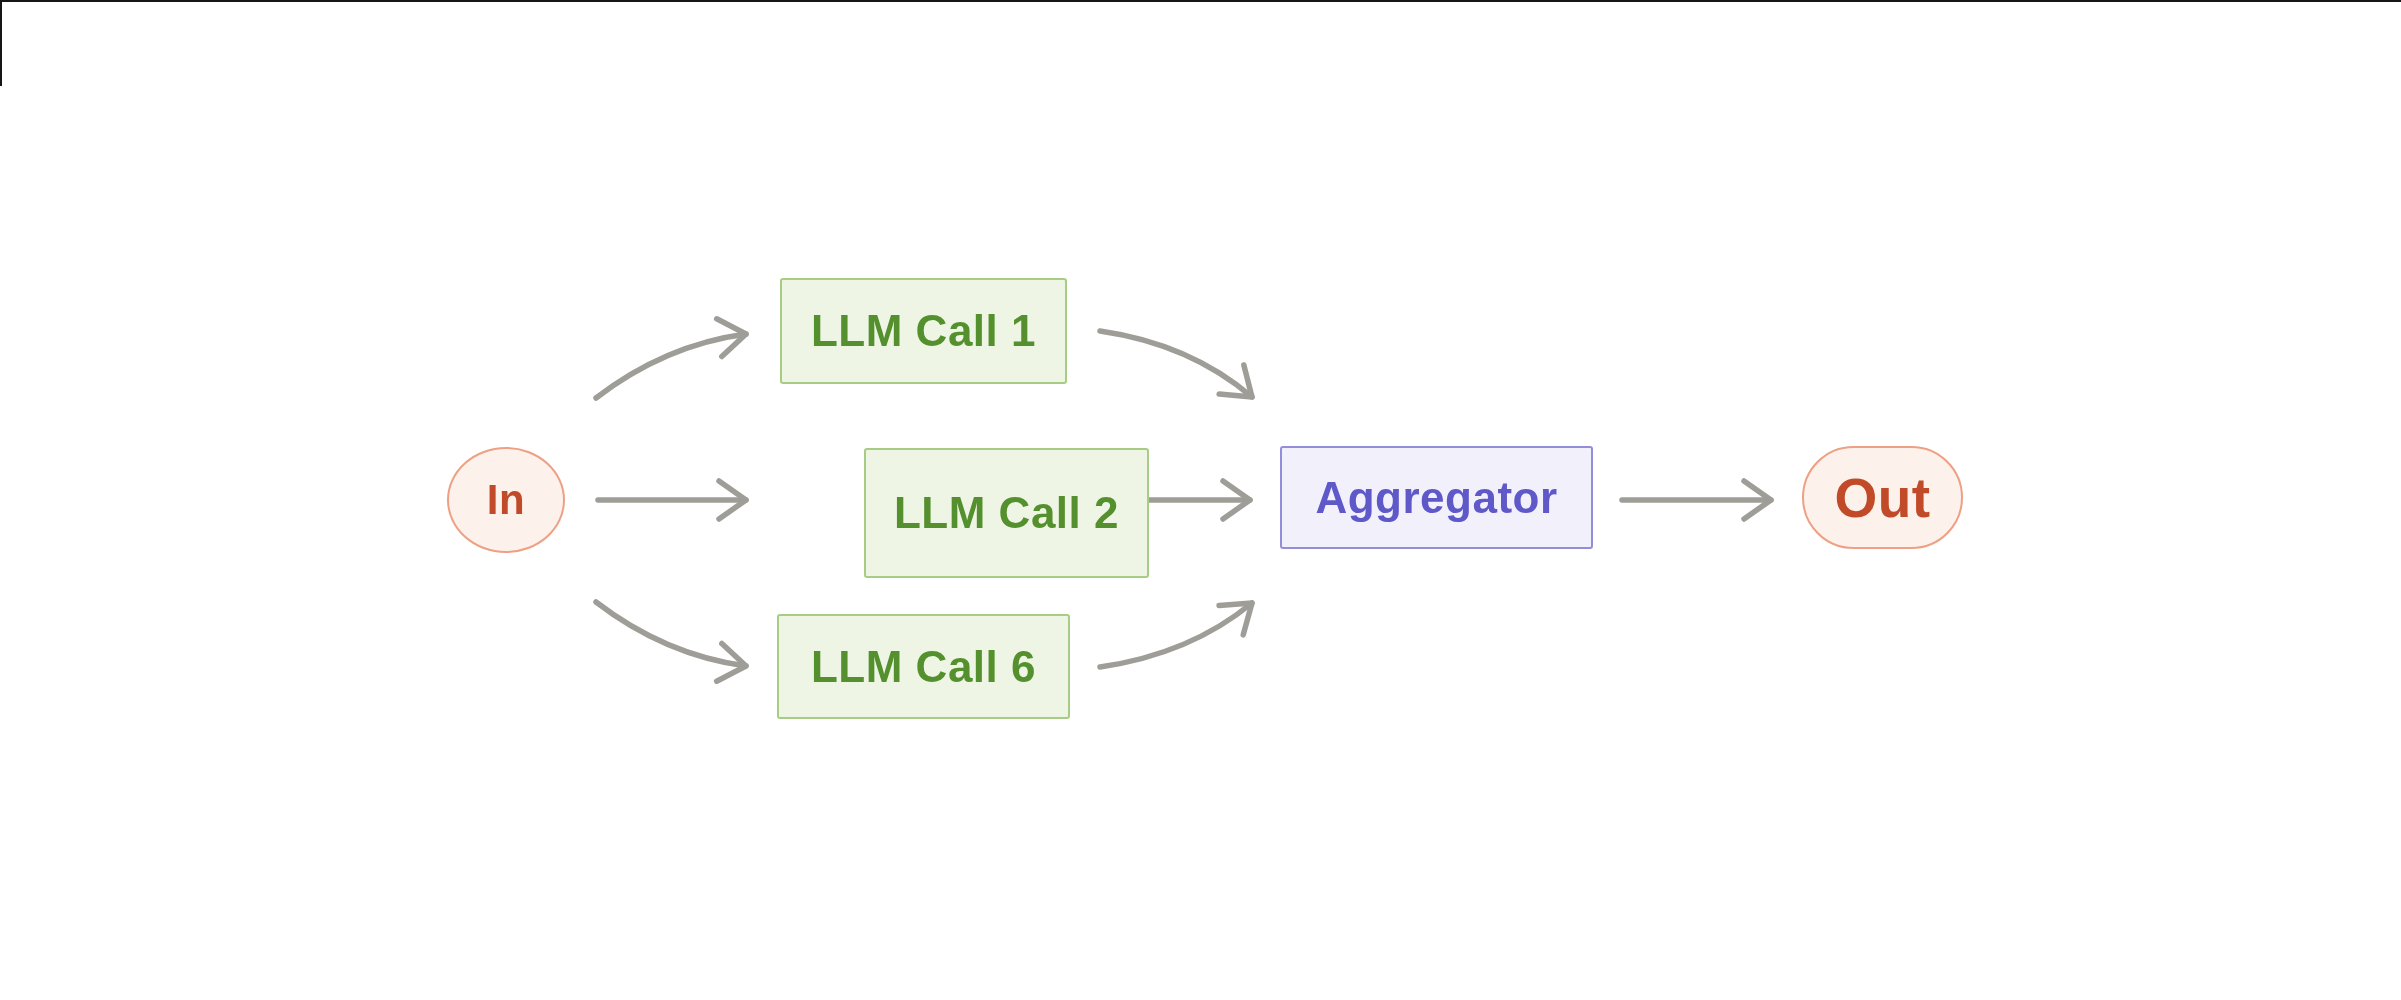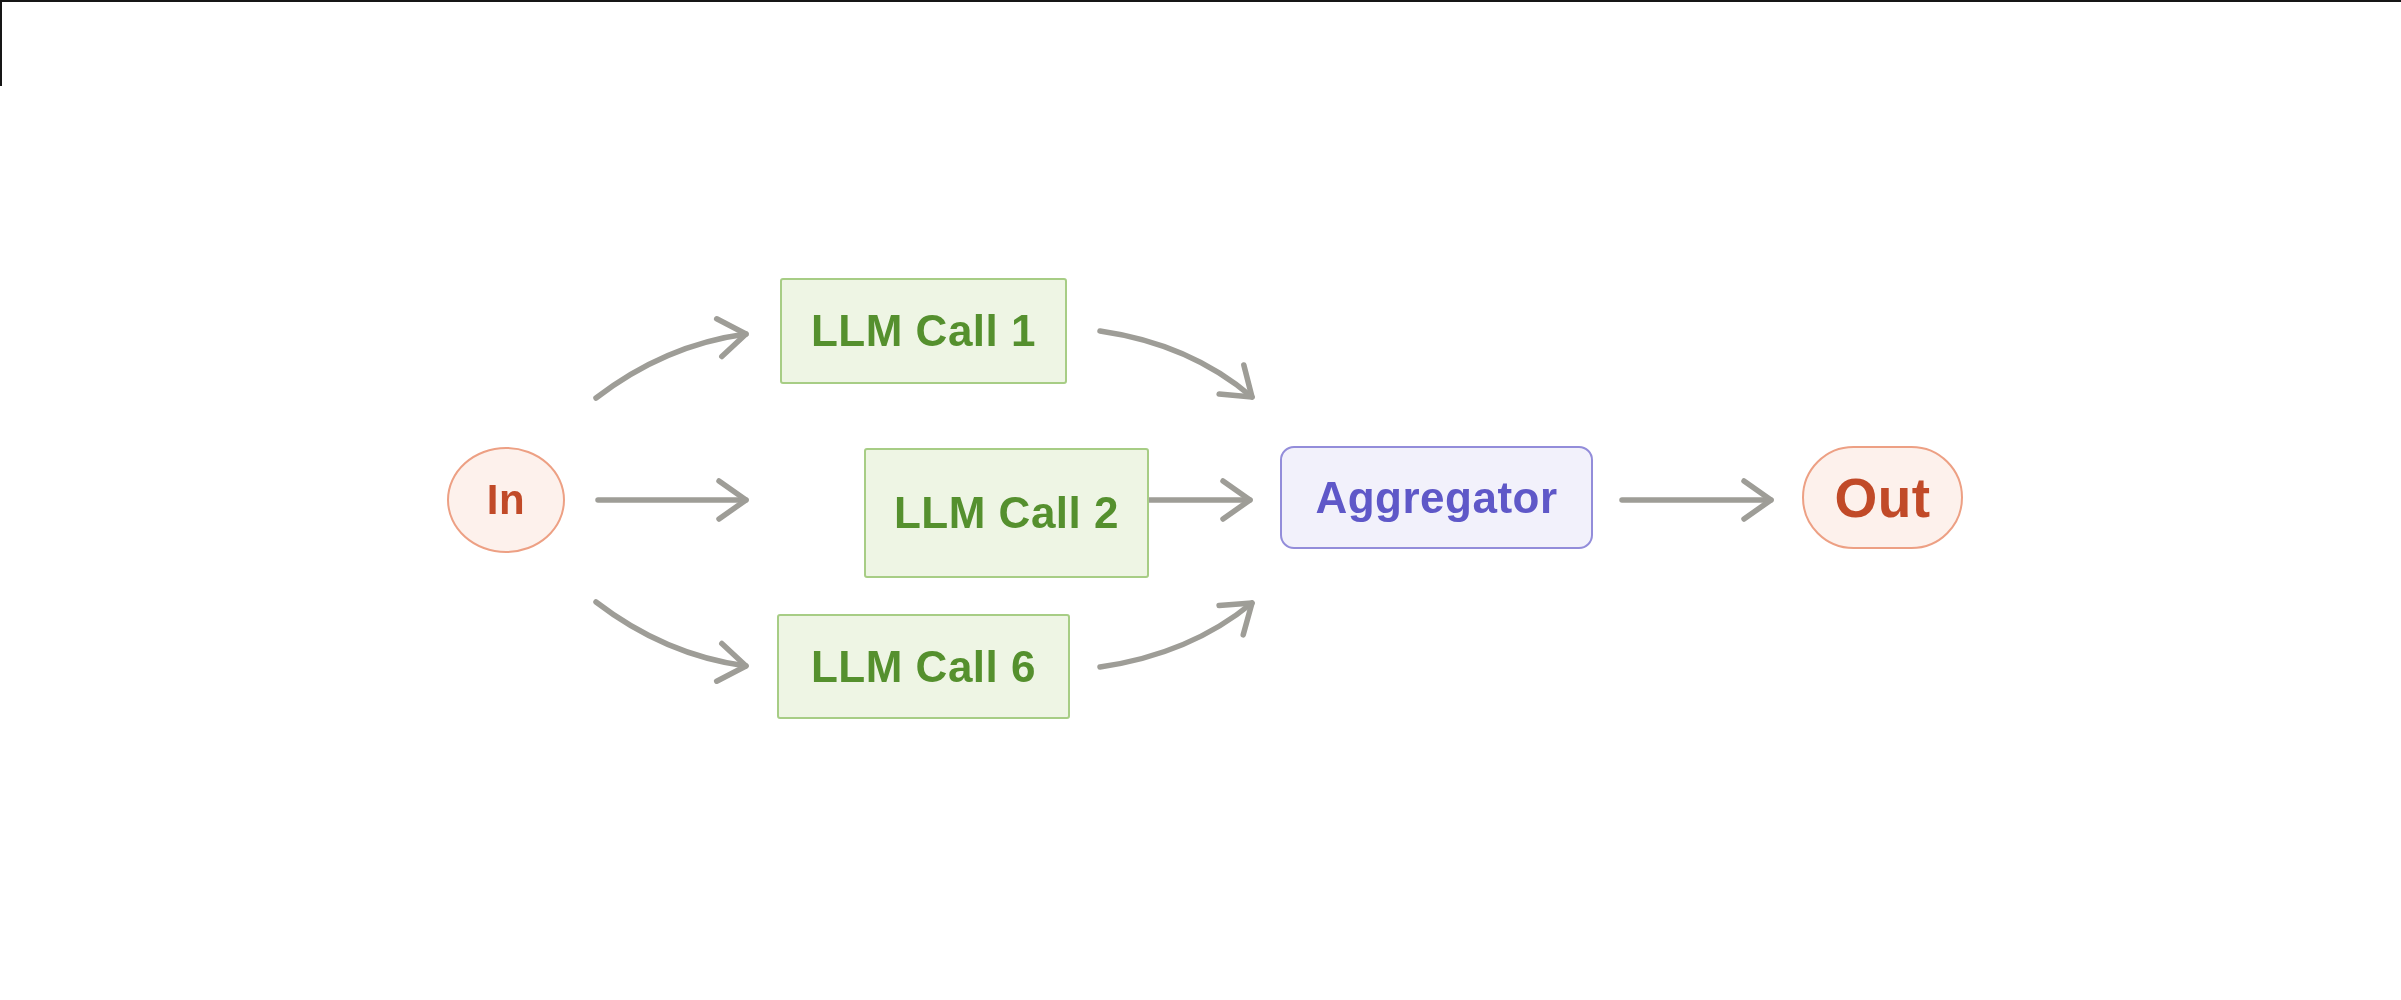--- a/index.html
+++ b/index.html
@@ -52,21 +52,21 @@
   .node-green {
     background: var(--node-green-fill, #eef5e4);
     border: 2px solid var(--node-green-border, #a7cd85);
     color: var(--node-green-text, #55902e);
     border-radius: 3px;
   }
   .node-purple {
     background: var(--node-purple-fill, #f2f1fb);
     border: 2px solid var(--node-purple-border, #938dda);
     color: var(--node-purple-text, #5f58c8);
-    border-radius: 14px;
+    border-radius: 3px;
     align-items: center;
   }
   .node-orange {
     background: var(--node-orange-fill, #fdf1ec);
     border: 2px solid var(--node-orange-border, #eda084);
     color: var(--node-orange-text, #c14a28);
   }
   .node-in   { left: 447px;  top: 447px; width: 118px; height: 106px; border-radius: 50%; font-size: 42px; }
   .node-llm1 { left: 780px;  top: 278px; width: 287px; height: 106px; }
   .node-llm2 { left: 816px;  top: 448px; width: 285px; height: 130px; margin-left: 48px; }

